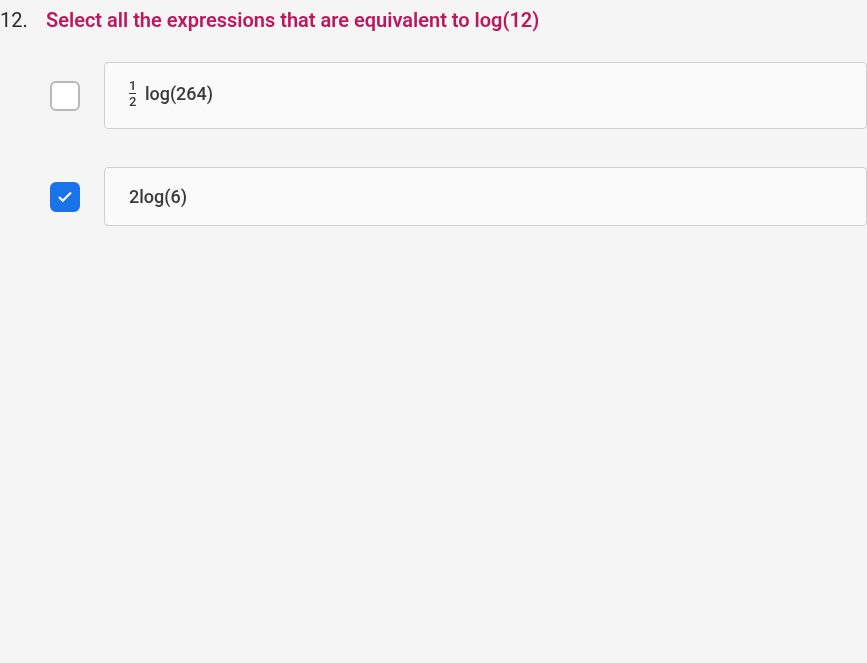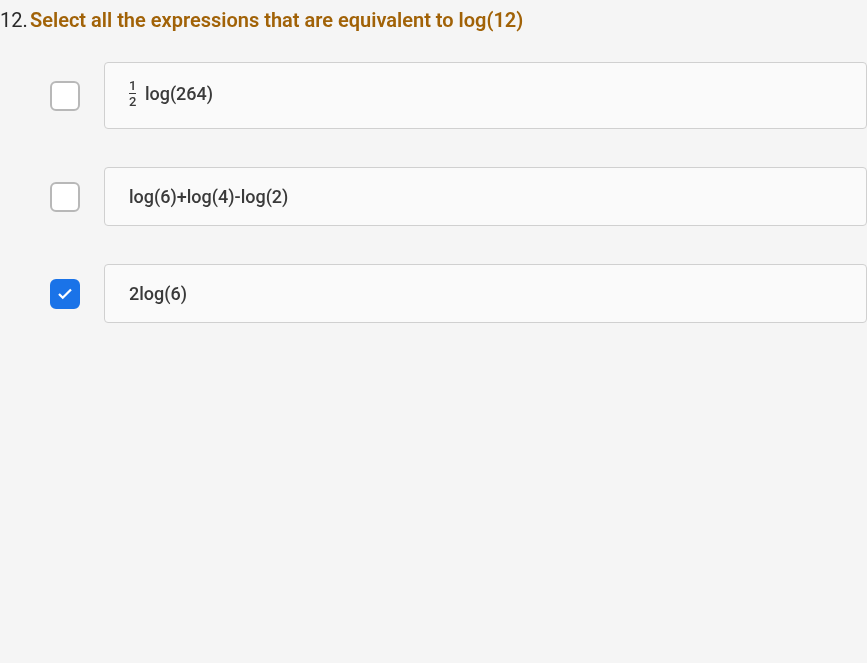--- a/index.html
+++ b/index.html
@@ -11,31 +11,32 @@
       font-family: -apple-system, BlinkMacSystemFont, "Segoe UI", Roboto, Helvetica, Arial, sans-serif;
       background: #f5f5f5;
       padding: 0;
       width: 867px;
       height: 663px;
       overflow: hidden;
     }
     .question-header {
       display: flex;
       padding: 8px 0 30px 0;
+      gap: 16px;
     }
     .question-number {
       font-size: 20px;
       font-weight: 400;
       color: #2a2a2a;
       min-width: 30px;
     }
     .question-text {
       font-size: 20px;
       font-weight: 600;
-      color: #a16207;
+      color: #be185d;
     }
     .options-container {
       padding-left: 50px;
     }
     .option-row {
       display: flex;
       align-items: center;
       gap: 24px;
       margin-bottom: 38px;
     }
@@ -114,28 +115,20 @@
         <span class="num">1</span>
         <span class="den">2</span>
       </span>
       <span>log(264)</span>
     </div>
   </div>
 
 
 
 
-  <div class="option-row">
-    <div class="checkbox">
-      
-    </div>
-    <div class="option-box">
-      <span>log(6)+log(4)-log(2)</span>
-    </div>
-  </div>
 
   <div class="option-row">
     <div class="checkbox checked">
       <svg viewBox="0 0 24 24">
           <polyline points="4 12 9 17 20 6"></polyline>
         </svg>
     </div>
     <div class="option-box">
       <span>2log(6)</span>
     </div>

